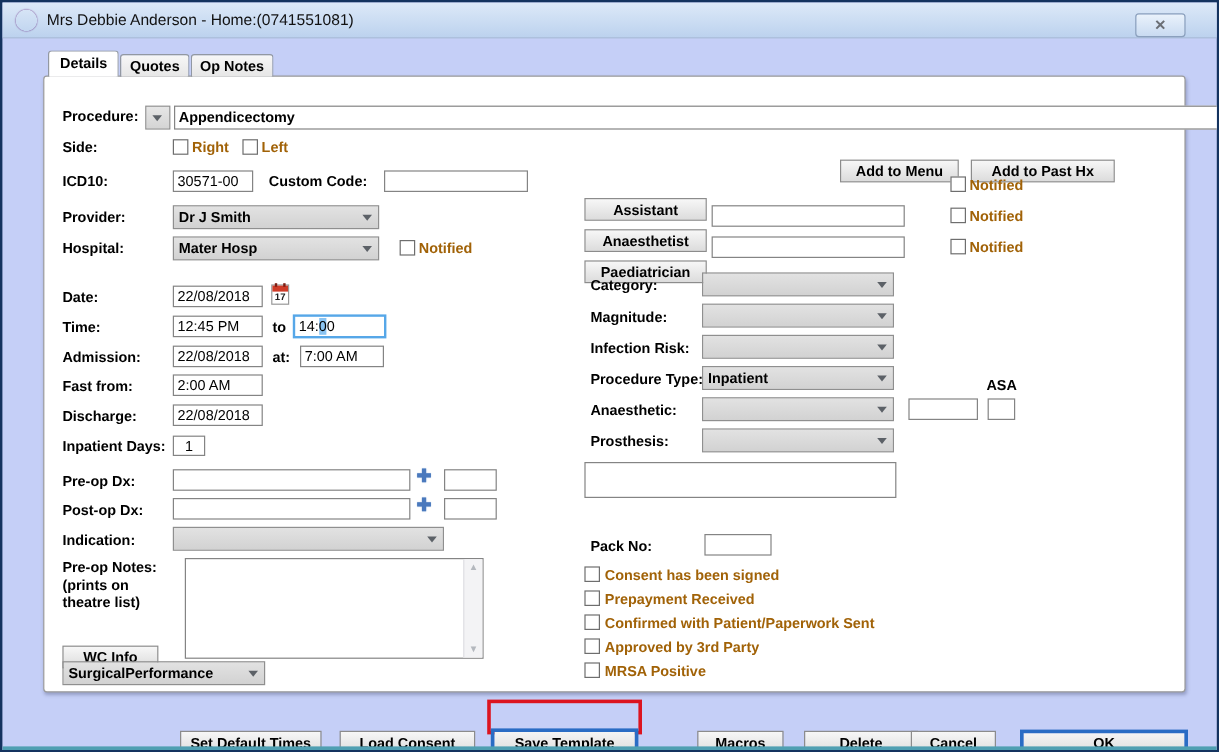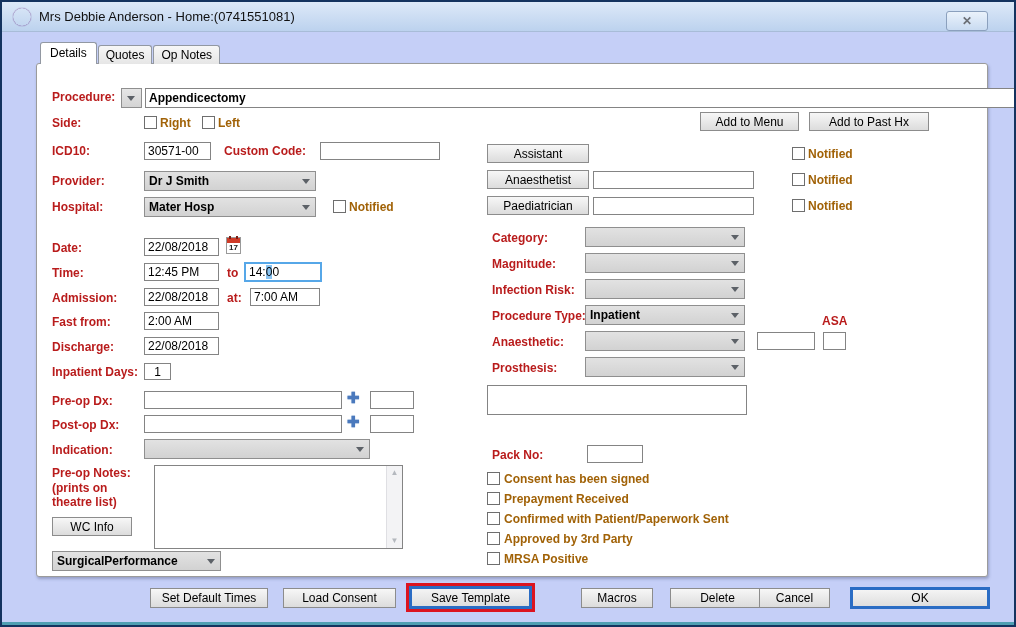--- a/index.html
+++ b/index.html
@@ -34,38 +34,38 @@
     position:absolute; right:26px; top:9px; width:42px; height:20px;
     border:1px solid #8ba0bd; border-radius:3px;
     background: linear-gradient(#eaf2fb, #c9dbf1);
     text-align:center; line-height:18px; font-size:12px; font-weight:bold; color:#6b6f75;
     cursor:pointer;
   }
 
   
   .tabstrip { position:absolute; left:38px; top:40px; display:flex; align-items:flex-end; z-index:3; }
   .tab {
-    font-size:12px; font-weight:normal; color:#000; cursor:pointer;
+    font-size:12px; font-weight:bold; color:#000; cursor:pointer;
     border:1px solid #9298a2; border-bottom:none; border-radius:3px 3px 0 0;
     background: linear-gradient(#f7f7f7, #e6e6e6);
     padding: 2px 7px 3px; margin-right:1px; height:19px;text-align:center;
   }
   .tab.active {
     background:#fff; padding: 3px 9px 4px; height:22px; position:relative; z-index:4;
   }
 
   
   .panel {
     position:absolute; left:34px; top:61px; width:952px; height:514px;
     background:#fff; border:1px solid #9b9b9b; border-radius:3px;
     box-shadow: 1px 2px 3px rgba(60,70,110,.35); z-index:2;
   }
   .panel * { position:absolute; }
 
-  .lbl { font-size:12px; font-weight:bold; color:#b91c1c; white-space:nowrap; }
+  .lbl { font-size:12px; font-weight:bold; color:#000000; white-space:nowrap; }
 
   .field {
     border:1px solid #848484; background:#fff; font-size:12px; color:#000;
     padding:1px 3px; line-height:14px; white-space:nowrap; overflow:hidden;
   }
   .field.bold { font-weight:bold; }
   .field.focus { border:2px solid #56a7e8; }
   .sel { background:#8ac4f2; }
 
   .combo {
@@ -77,22 +77,22 @@
     position:absolute; right:5px; top:50%; margin-top:-2px;
     width:0; height:0; border-left:4px solid transparent; border-right:4px solid transparent;
     border-top:5px solid #5c6167;
   }
   .combo-btn {
     border:1px solid #8f8f8f; background: linear-gradient(#e6e6e6,#d4d4d4); cursor:pointer;
   }
 
   .btn {
     border:1px solid #8c8c8c; background: linear-gradient(#f7f7f7,#dcdcdc);
-    font-size:12px; font-weight:normal; color:#000; text-align:center; cursor:pointer;
-    display:flex; align-items:center; justify-content:center;
+    font-size:12px; font-weight:bold; color:#000; text-align:center; cursor:pointer;
+    display:flex; align-items:center; justify-content:center;margin-top:21px;
   }
 
   .cb { width:13px; height:13px; border:1px solid #6e6e6e; background:#fff; cursor:pointer; }
   .cb-lbl { font-size:12px; font-weight:bold; color:#a16207; white-space:nowrap; }
 
   .plus-icon { font-size:15px; font-weight:bold; color:#4a79bd; cursor:pointer; line-height:15px;
                text-shadow: 0 0 1px #9db9dd; }
 
   .cal-icon { width:15px; height:17px; border:1px solid #999; background:#fff; cursor:pointer; }
   .cal-top { position:absolute; left:0; right:0; top:0; height:5px; background:#cf3b28; }

